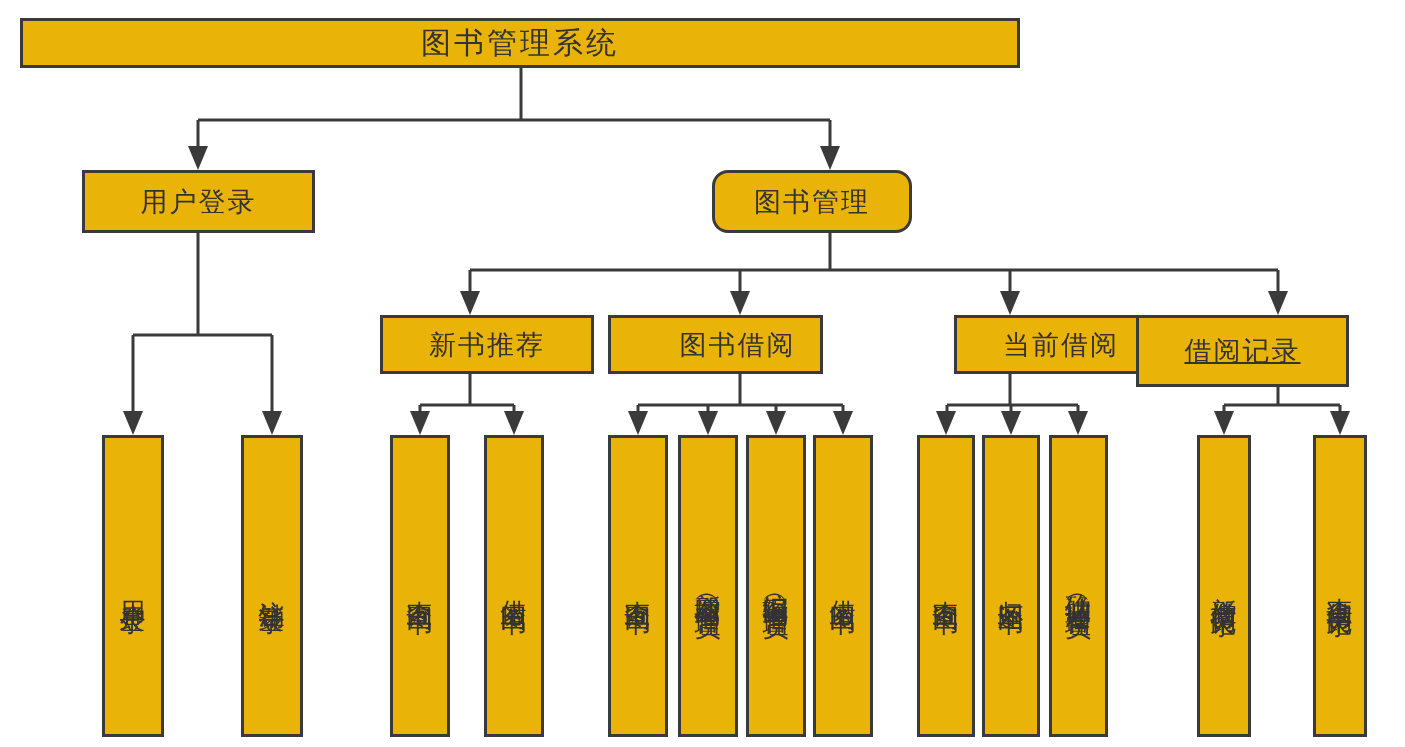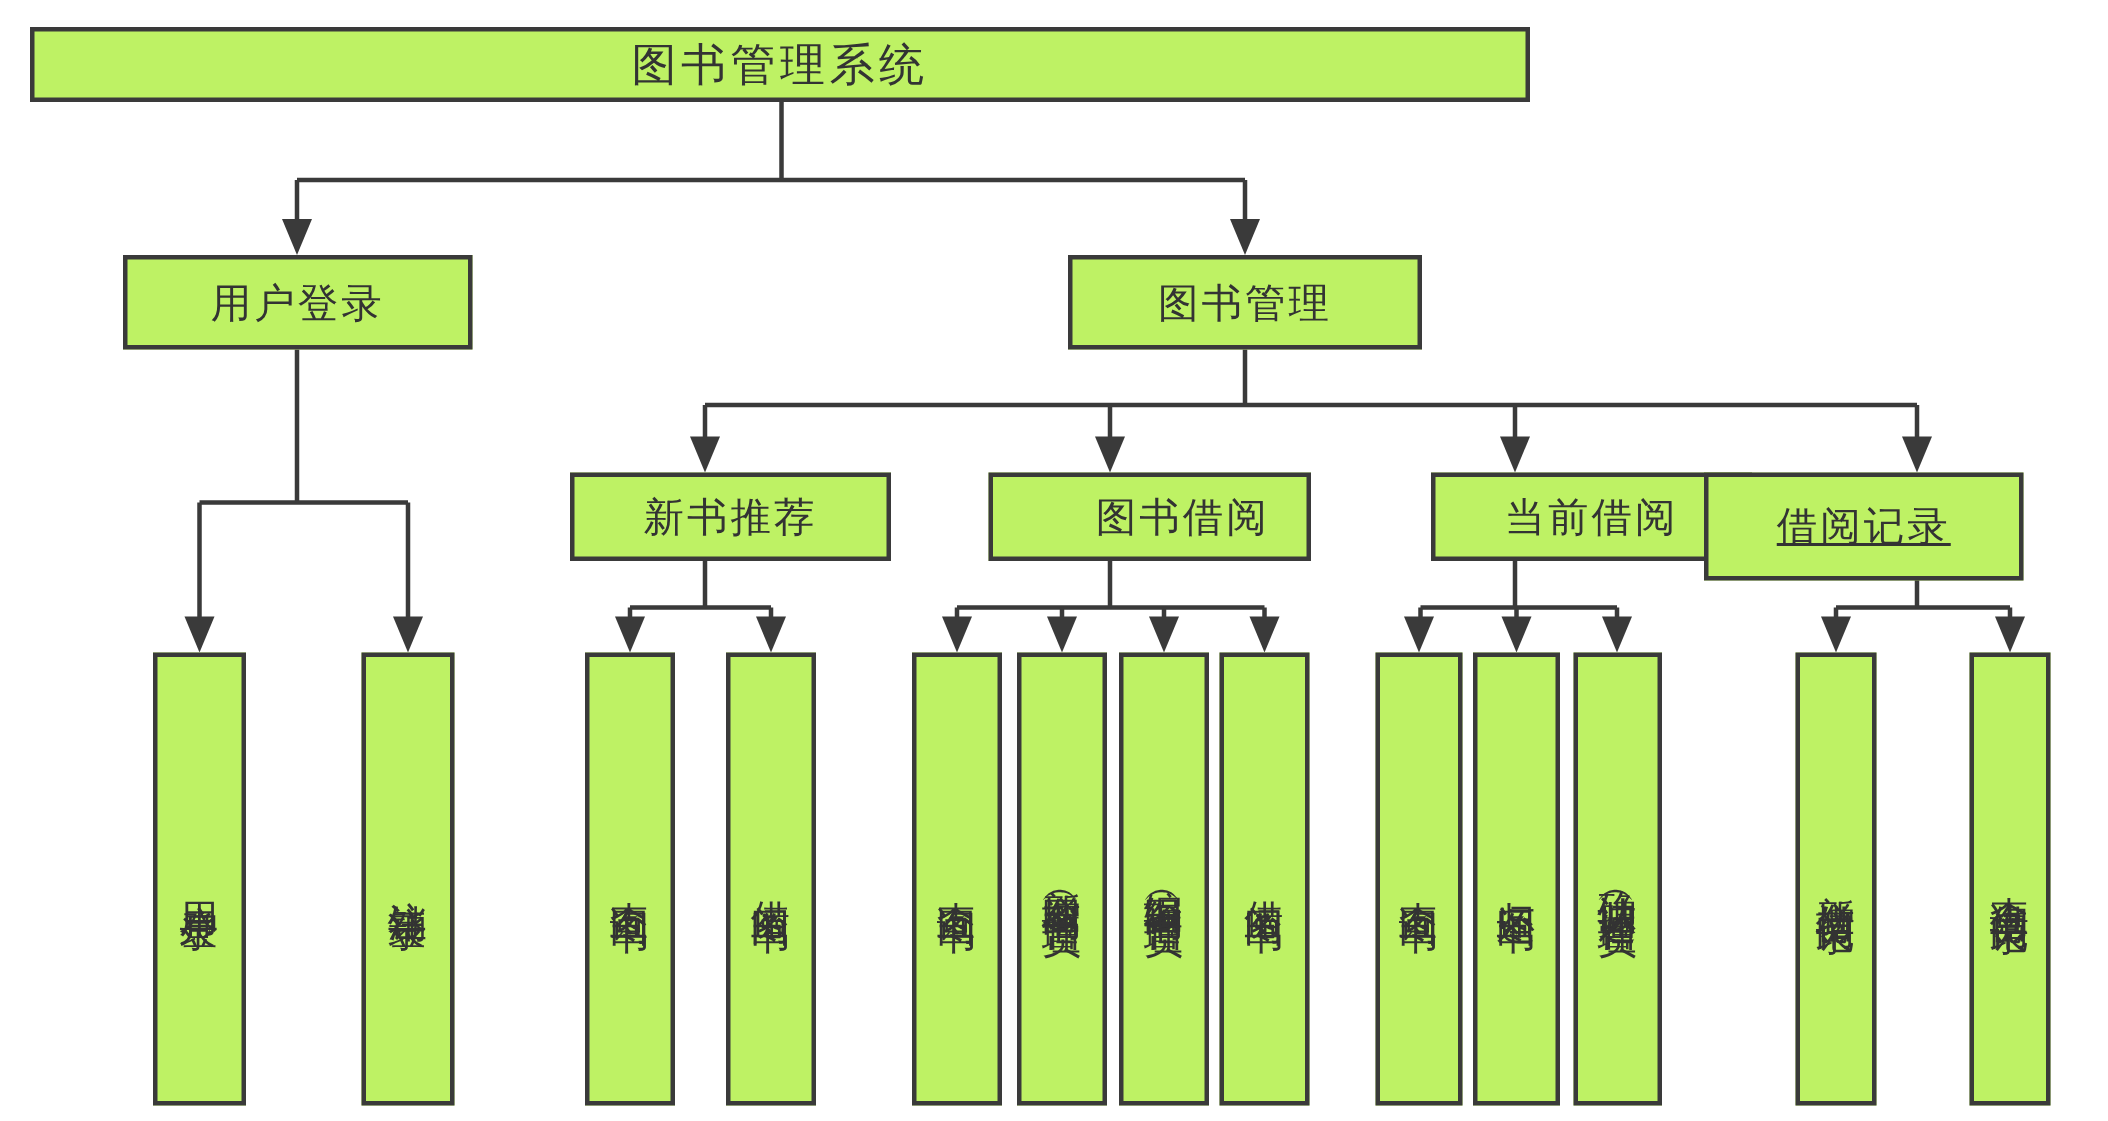--- a/index.html
+++ b/index.html
@@ -17,21 +17,21 @@
   }
   .connector-svg{
     position:absolute;
     left:0;top:0;
     width:1405px;height:747px;
   }
   .node{
     position:absolute;
     box-sizing:border-box;
     border:3px solid var(--line);
-    background:#bef264;
+    background:#eab308;
     color:var(--text);
     display:flex;
     align-items:center;
     justify-content:center;
     text-align:center;
   }
   .h-node{
     font-size:27px;
     letter-spacing:2px;
     white-space:nowrap;
@@ -90,24 +90,24 @@
       <polygon points="1001,411 1021,411 1011,435"></polygon>
       <polygon points="1068,411 1088,411 1078,435"></polygon>
       <polygon points="1214,411 1234,411 1224,435"></polygon>
       <polygon points="1330,411 1350,411 1340,435"></polygon>
     </g>
   </svg>
 
   <div class="node h-node root-node" style="left:20px;top:18px;width:1000px;height:50px;">图书管理系统</div>
 
   <div class="node h-node" style="left:82px;top:170px;width:233px;height:63px;">用户登录</div>
-  <div class="node h-node" style="left:712px;top:170px;width:236px;height:63px;">图书管理</div>
+  <div class="node h-node" style="left:712px;top:170px;width:200px;height:63px;border-radius:16px;">图书管理</div>
 
   <div class="node h-node" style="left:380px;top:315px;width:214px;height:59px;">新书推荐</div>
-  <div class="node h-node" style="left:659px;top:315px;width:215px;height:59px;padding-left:44px;">图书借阅</div>
+  <div class="node h-node" style="left:608px;top:315px;width:215px;height:59px;padding-left:44px;">图书借阅</div>
   <div class="node h-node" style="left:954px;top:315px;width:214px;height:59px;">当前借阅</div>
   <div class="node h-node" style="left:1136px;top:315px;width:213px;height:72px;text-decoration:underline;">借阅记录</div>
 
   <div class="node v-node" style="left:102px;top:435px;width:62px;height:302px;">用户登录</div>
   <div class="node v-node" style="left:241px;top:435px;width:62px;height:302px;">注销登录</div>
 
   <div class="node v-node" style="left:390px;top:435px;width:60px;height:302px;">查询图书</div>
   <div class="node v-node" style="left:484px;top:435px;width:60px;height:302px;">借阅图书</div>
 
   <div class="node v-node" style="left:608px;top:435px;width:60px;height:302px;">查询图书</div>

